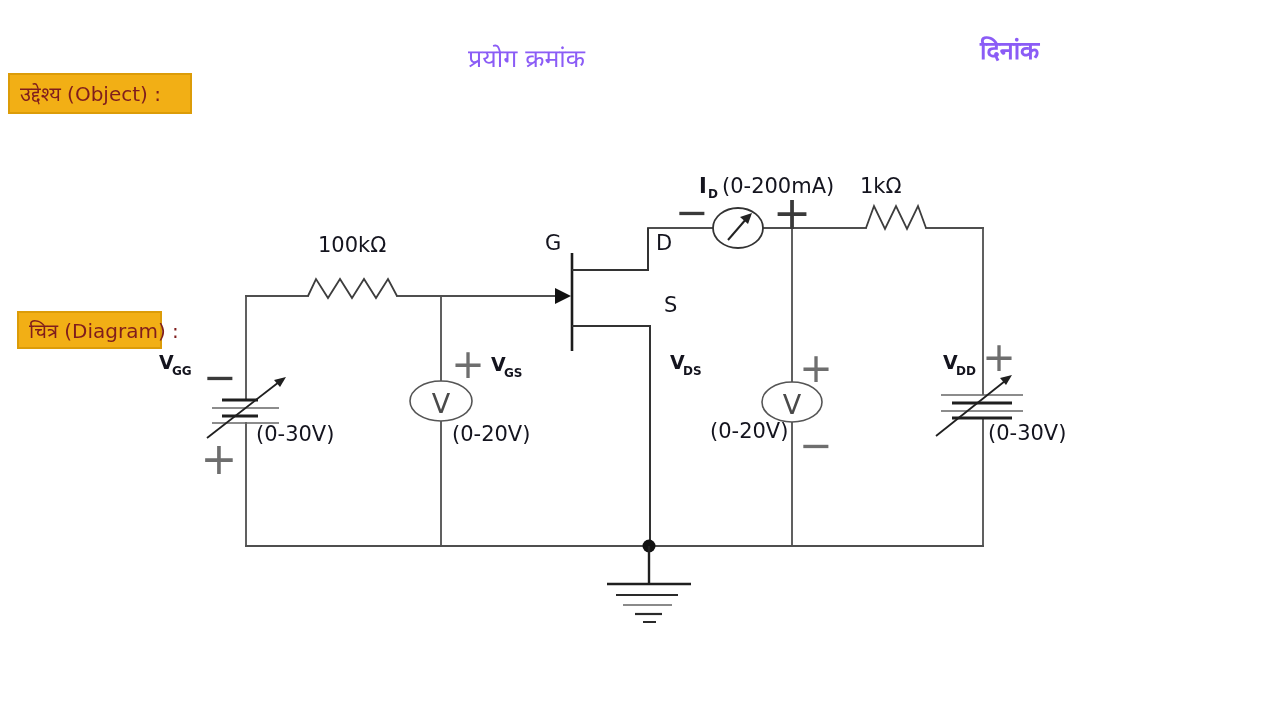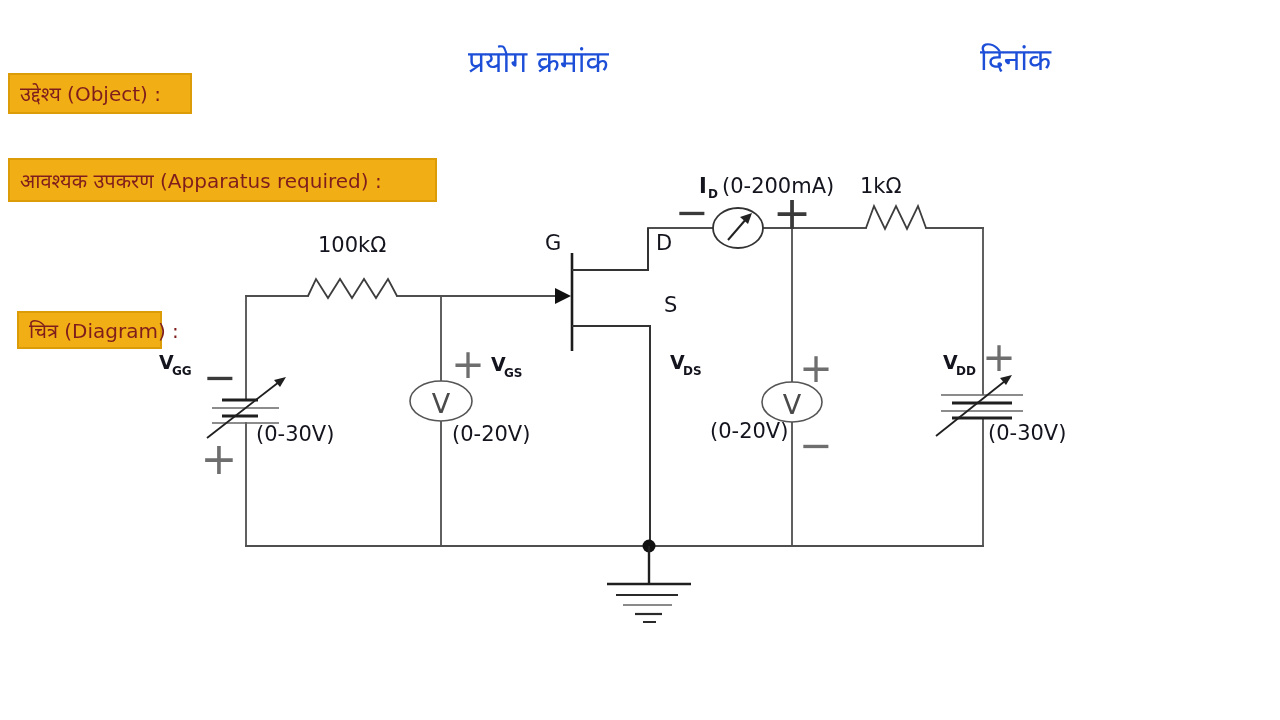--- a/index.html
+++ b/index.html
@@ -1,43 +1,40 @@
 <!DOCTYPE html>
 <html><head>
 <meta charset="utf-8">
 <style>
   html,body{margin:0;padding:0;background:#fff;}
   .canvas{position:relative;width:1280px;height:720px;background:#ffffff;overflow:hidden;
           font-family:"DejaVu Sans","Liberation Sans",sans-serif;color:#111;}
-  .title{position:absolute;font-size:30px;color:#1d4ed8;white-space:nowrap;}
+  .title{position:absolute;font-size:25px;color:#8b5cf6;white-space:nowrap;}
   .hl{position:absolute;background:#F2AF15;border:2px solid #DC9C08;color:#7f1d1d;
       display:flex;align-items:center;box-sizing:border-box;padding:0 10px;
       font-size:20px;white-space:nowrap;}
   svg{position:absolute;left:0;top:0;}
   svg text{font-family:"DejaVu Sans","Liberation Sans",sans-serif;}
   .lbl{fill:#14141e;font-size:21px;}
   .lbl-b{fill:#14141e;font-size:19px;font-weight:bold;}
   .lbl-sub{fill:#14141e;font-size:12px;font-weight:bold;}
   .sign{fill:#6e6e6e;}
   .sign-dark{fill:#3a3a3a;}
   .meterV{fill:#4a4a4a;font-size:27px;}
 </style>
 </head>
 <body>
 
 <div class="canvas">
 
   <div class="title" style="left:468px;top:40px;">प्रयोग क्रमांक</div>
-  <div class="title" style="left:980px;top:38px;">दिनांक</div>
+  <div class="title" style="left:980px;top:32px;font-weight:bold;">दिनांक</div>
 
   <div class="hl" style="left:8px;top:73px;width:184px;height:41px;">
     <span>उद्देश्य (Object) :</span>
-  </div>
-  <div class="hl" style="left:8px;top:158px;width:429px;height:44px;">
-    <span>आवश्यक उपकरण (Apparatus required) :</span>
   </div>
   <div class="hl" style="left:17px;top:311px;width:145px;height:38px;">
     <span>चित्र (Diagram) :</span>
   </div>
 
   <svg width="1280" height="720" viewBox="0 0 1280 720">
 
     <g stroke="#4f4f4f" stroke-width="1.8" fill="none" stroke-linecap="square">
       <path d="M246,296 H308"></path>
       <path d="M397,296 H557"></path>

